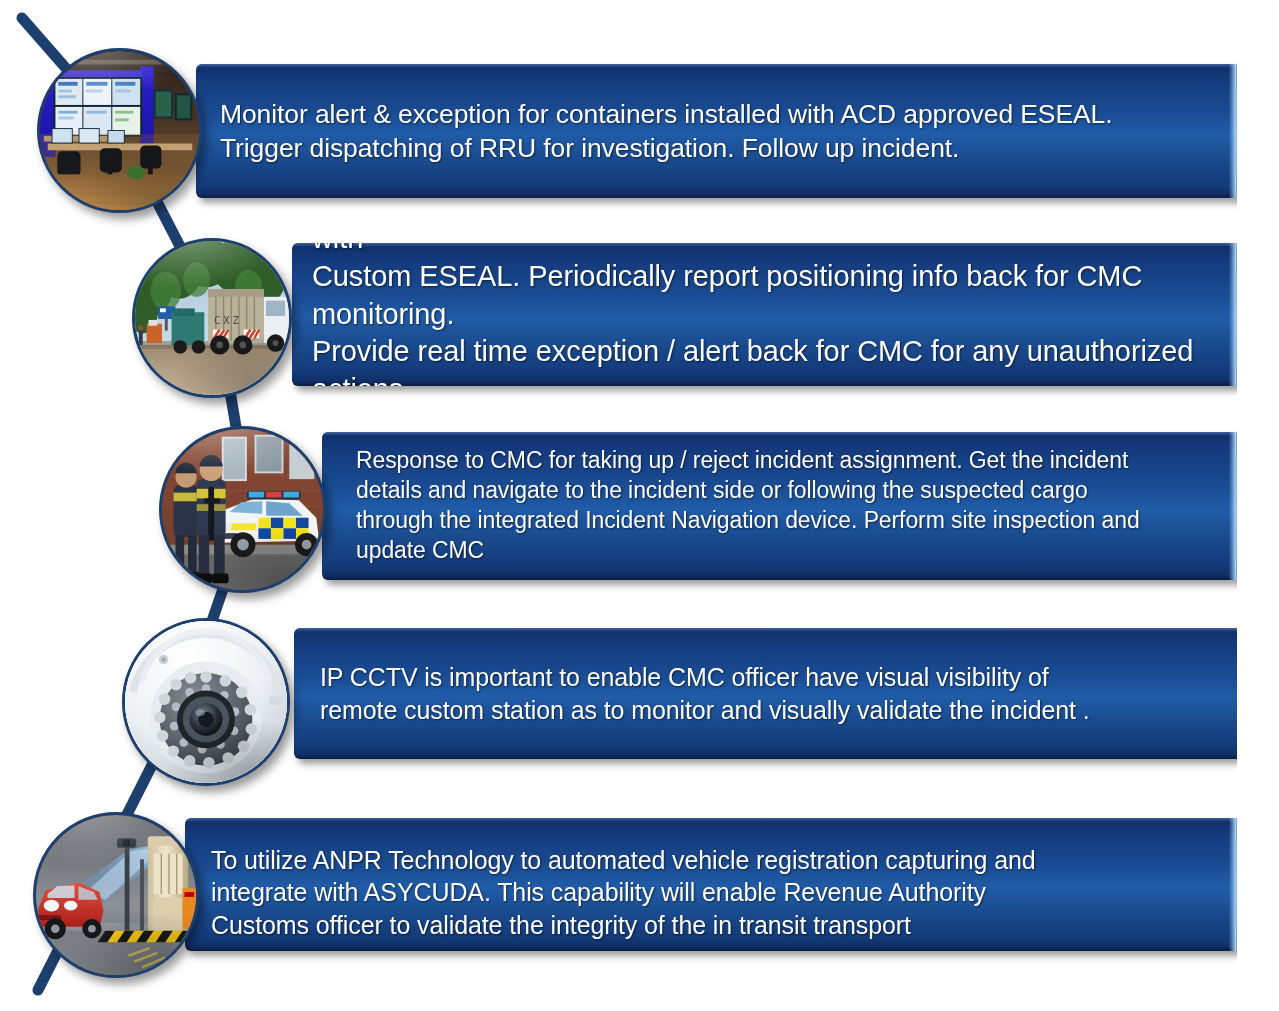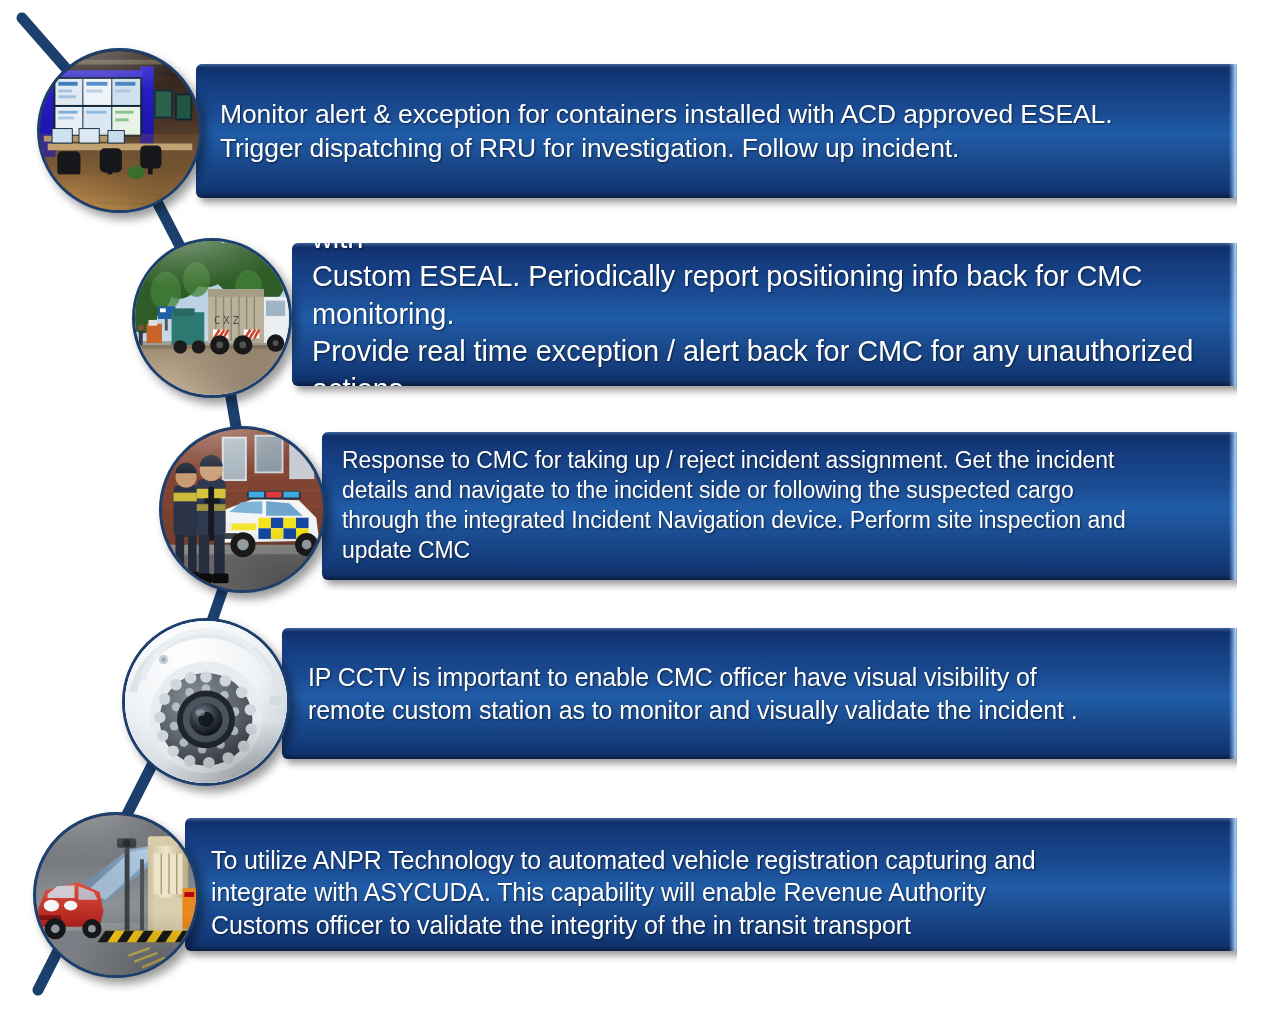--- a/index.html
+++ b/index.html
@@ -284,21 +284,21 @@
       <rect x="4" y="92" width="4" height="16" fill="#2f3a4a"></rect>
       <circle cx="6" cy="90" r="3" fill="#7a5234"></circle>
     </svg>
     <div class="gloss"></div>
   </div>
 
   <div class="banner" style="left:322px; top:432px; width:920px; height:148px;">
     <div class="bevel-top"></div>
     <div class="bevel-bottom"></div>
     <div class="bevel-right"></div>
-    <div class="banner-text" style="margin-left:20px; font-size:23px;">Response to CMC for taking up / reject incident assignment. Get the incident
+    <div class="banner-text" style="margin-left:34px; font-size:23px;">Response to CMC for taking up / reject incident assignment. Get the incident
 details and navigate to the incident side or following the suspected cargo
 through the integrated Incident Navigation device. Perform site inspection and
 update CMC</div>
   </div>
   <div class="circle" style="left:159px; top:426px; width:167px; height:167px;">
     <svg class="art" viewBox="0 0 167 167" preserveAspectRatio="none">
       <defs>
         <linearGradient id="pl-brick" x1="0" y1="0" x2="0" y2="1">
           <stop offset="0" stop-color="#8a4a36"></stop>
             <stop offset="1" stop-color="#6d3a2a"></stop>
@@ -378,21 +378,21 @@
 
         <rect x="38" y="110" width="11" height="42" fill="#262e40"></rect>
         <rect x="54" y="110" width="11" height="42" fill="#262e40"></rect>
         <rect x="35" y="150" width="17" height="10" rx="2" fill="#0d0d0d"></rect>
         <rect x="52" y="150" width="17" height="10" rx="2" fill="#0d0d0d"></rect>
       </g>
     </svg>
     <div class="gloss"></div>
   </div>
 
-  <div class="banner" style="left:282px; top:628px; width:960px; height:131px;">
+  <div class="banner" style="left:294px; top:628px; width:960px; height:131px;">
     <div class="bevel-top"></div>
     <div class="bevel-bottom"></div>
     <div class="bevel-right"></div>
     <div class="banner-text" style="margin-left:26px; font-size:25px;">IP CCTV is important to enable CMC officer have visual visibility of
 remote custom station as to monitor and visually validate the incident .</div>
   </div>
   <div class="circle" style="left:122px; top:618px; width:168px; height:168px; background:#f2f4f6; border-color:#1d3f6e;">
     <svg class="art" viewBox="0 0 168 168" preserveAspectRatio="none">
       <defs>
         <radialGradient id="cc-dome" cx="38%" cy="22%" r="85%">

